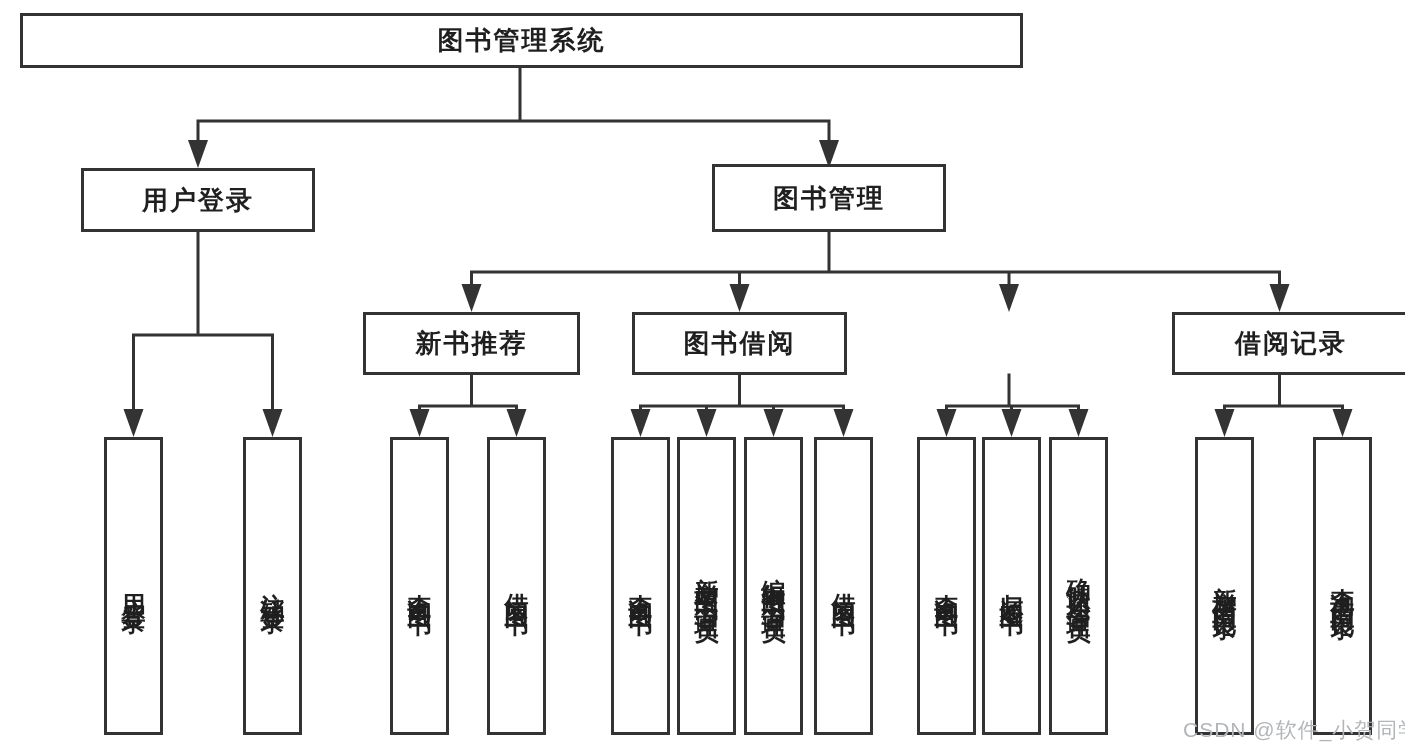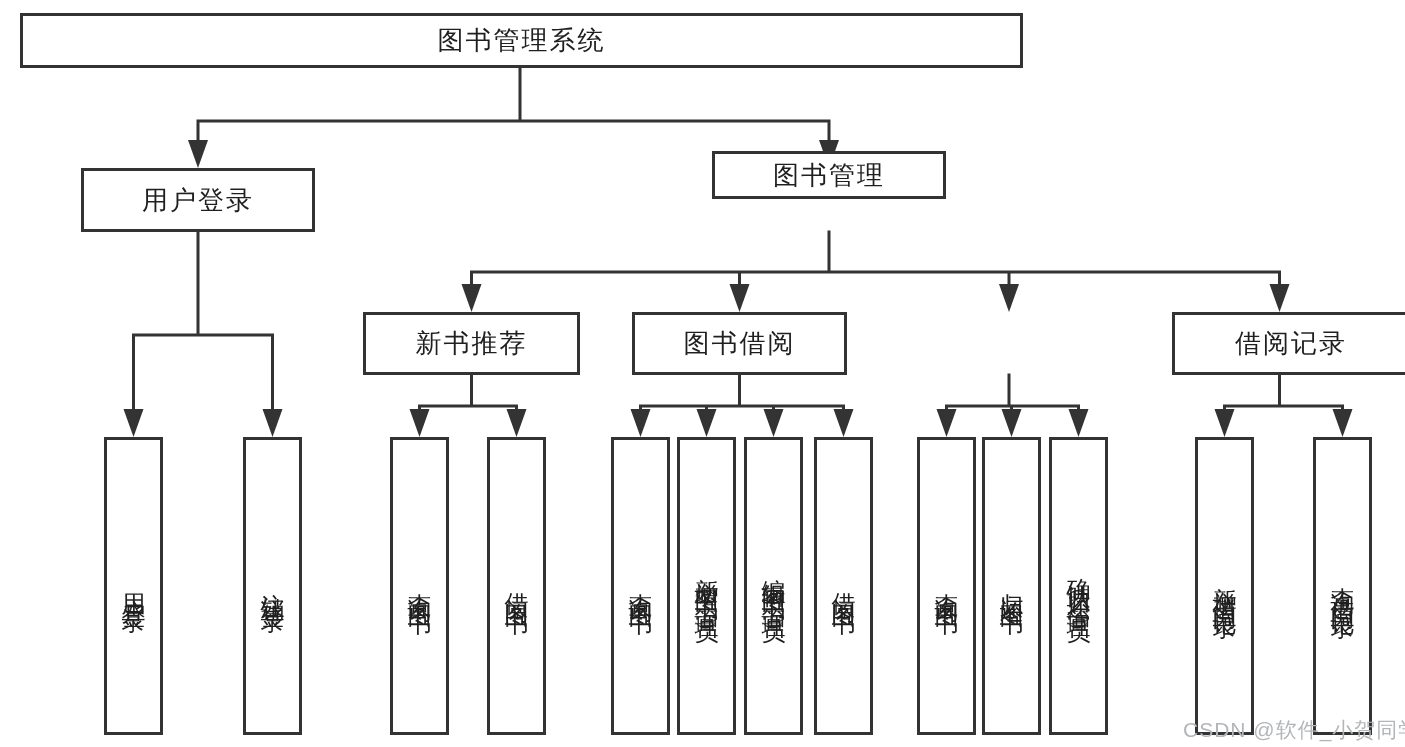--- a/index.html
+++ b/index.html
@@ -5,21 +5,21 @@
   * { margin:0; padding:0; box-sizing:border-box; }
   html,body { background:#ffffff; }
   .stage {
     position:relative; width:1405px; height:747px; background:#ffffff;
     font-family:"Liberation Sans","DejaVu Sans",sans-serif; overflow:hidden;
   }
   .wires { position:absolute; left:0; top:0; width:1405px; height:747px; }
   .node {
     position:absolute; background:#ffffff; border:3px solid #333333;
     display:flex; align-items:center; justify-content:center;
-    color:#1f1f1f; text-align:center;
+    color:#1f1f1f; text-align:center;font-weight:bold;
   }
   .h-node { font-size:26px; letter-spacing:2px; }
   .v-node {
     writing-mode:vertical-rl; text-orientation:mixed;
     font-size:24px; letter-spacing:6px; line-height:1;
   }
   .watermark {
     position:absolute; left:1183px; top:716px;
     color:#b3b6b9; font-size:21px; letter-spacing:1px; white-space:nowrap;
   }
@@ -68,21 +68,21 @@
       <path d="M1001.5 409 H1021.5 L1011.5 437 Z"></path>
       <path d="M1068.5 409 H1088.5 L1078.5 437 Z"></path>
       <path d="M1214.5 409 H1234.5 L1224.5 437 Z"></path>
       <path d="M1332.5 409 H1352.5 L1342.5 437 Z"></path>
     </g>
   </svg>
 
   <div class="node h-node" style="left:20px;top:13px;width:1003px;height:55px">图书管理系统</div>
 
   <div class="node h-node" style="left:81px;top:168px;width:234px;height:64px">用户登录</div>
-  <div class="node h-node" style="left:712px;top:151px;width:234px;height:48px">图书管理</div>
+  <div class="node h-node" style="left:712px;top:164px;width:234px;height:68px">图书管理</div>
 
   <div class="node h-node" style="left:632px;top:312px;width:215px;height:63px">图书借阅</div>
   <div class="node h-node" style="left:363px;top:312px;width:217px;height:63px">新书推荐</div>
   <div class="node h-node" style="left:1172px;top:312px;width:238px;height:63px">借阅记录</div>
 
   <div class="node v-node" style="left:104px;top:437px;width:59px;height:298px">用户登录</div>
   <div class="node v-node" style="left:243px;top:437px;width:59px;height:298px">注销登录</div>
 
   <div class="node v-node" style="left:390px;top:437px;width:59px;height:298px">查询图书</div>
   <div class="node v-node" style="left:487px;top:437px;width:59px;height:298px">借阅图书</div>

